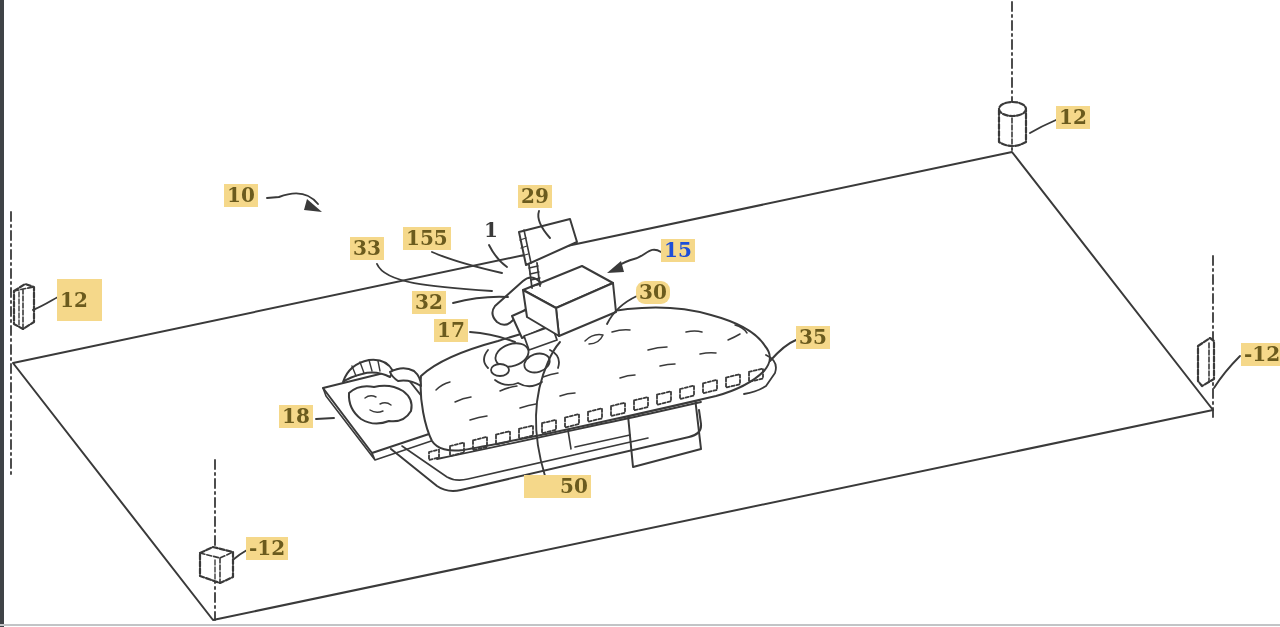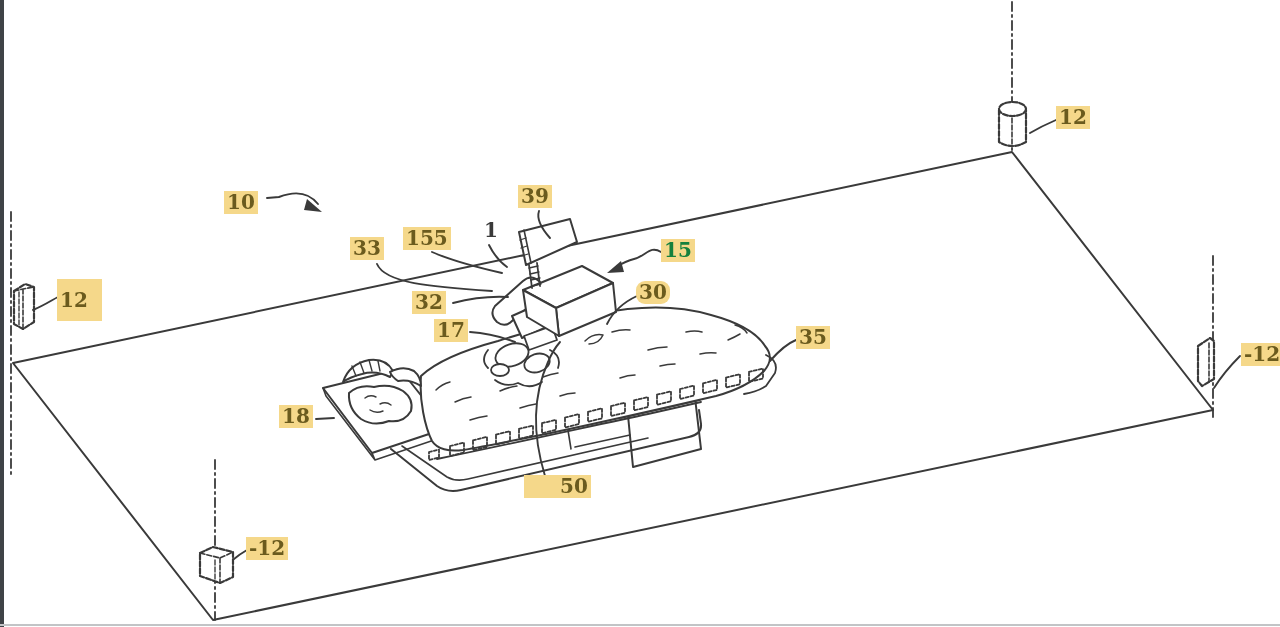--- a/index.html
+++ b/index.html
@@ -4,21 +4,21 @@
 <style>
   html,body{margin:0;padding:0;background:#ffffff;}
   #stage{position:relative;width:1280px;height:627px;background:#ffffff;overflow:hidden;
          font-family:"DejaVu Serif", serif;}
   #stage svg{position:absolute;left:0;top:0;}
   .edge-left{position:absolute;left:0;top:0;width:4px;height:627px;background:#3f4347;}
   .edge-bottom{position:absolute;left:0;top:624px;width:1280px;height:2px;background:#c2c4c6;}
   .ref-label{position:absolute;font-weight:700;font-size:20px;line-height:1.05;
              color:#6b5b1e;background:#f5d88a;padding:1px 3px;white-space:nowrap;}
   .ref-label.no-bg{background:transparent;color:#3a3a3a;}
-  .l10 {left:224px;top:191px;text-align:center;}
+  .l10 {left:224px;top:184px;text-align:center;}
   .l29 {left:518px;top:185px;}
   .l155{left:403px;top:227px;}
   .l1  {left:481px;top:219px;}
   .l27 {left:350px;top:237px;}
   .l15 {left:661px;top:239px;}
   .l23 {left:412px;top:291px;}
   .l30 {left:636px;top:281px;}
   .l17 {left:434px;top:319px;}
   .l35 {left:796px;top:326px;}
   .l18 {left:279px;top:405px;}
@@ -174,25 +174,25 @@
         <path d="M234,559 Q240,554 247,550"></path>
       </g>
       <g fill="#3a3a3a" stroke="none">
         <polygon points="322,212 307,199 304,210"></polygon>
         <polygon points="607,273 621,261 624,272"></polygon>
       </g>
     </g>
   </svg>
 
   <div class="ref-label l10" style="background: rgb(245, 216, 138); color: rgb(107, 91, 30);">10</div>
-  <div class="ref-label l29" style="background: rgb(245, 216, 138); color: rgb(107, 91, 30);">39</div>
+  <div class="ref-label l29" style="background: rgb(245, 216, 138); color: rgb(107, 91, 30);">29</div>
   <div class="ref-label l155" style="background: rgb(245, 216, 138); color: rgb(107, 91, 30);">155</div>
   <div class="ref-label no-bg l1">1</div>
   <div class="ref-label l27" style="background: rgb(245, 216, 138); color: rgb(107, 91, 30);">33</div>
-  <div class="ref-label l15" style="background: rgb(245, 216, 138); color: #15803d;">15</div>
+  <div class="ref-label l15" style="background: rgb(245, 216, 138); color: #1d4ed8;">15</div>
   <div class="ref-label l23" style="background: rgb(245, 216, 138); color: rgb(107, 91, 30);">32</div>
   <div class="ref-label l30" style="background: rgb(245, 216, 138); color: rgb(107, 91, 30); border-radius: 9px;">30</div>
   <div class="ref-label l17" style="background: rgb(245, 216, 138); color: rgb(107, 91, 30);">17</div>
   <div class="ref-label l35" style="background: rgb(245, 216, 138); color: rgb(107, 91, 30);">35</div>
   <div class="ref-label l18" style="background: rgb(245, 216, 138); color: rgb(107, 91, 30);">18</div>
   <div class="ref-label l50" style="background: rgb(245, 216, 138); color: rgb(107, 91, 30);">50</div>
   <div class="ref-label l12tr" style="background: rgb(245, 216, 138); color: rgb(107, 91, 30);">12</div>
   <div class="ref-label l12l" style="background: rgb(245, 216, 138); color: rgb(107, 91, 30);">12</div>
   <div class="ref-label l12r" style="background: rgb(245, 216, 138); color: rgb(107, 91, 30);">-12</div>
   <div class="ref-label l12b" style="background: rgb(245, 216, 138); color: rgb(107, 91, 30);">-12</div>

